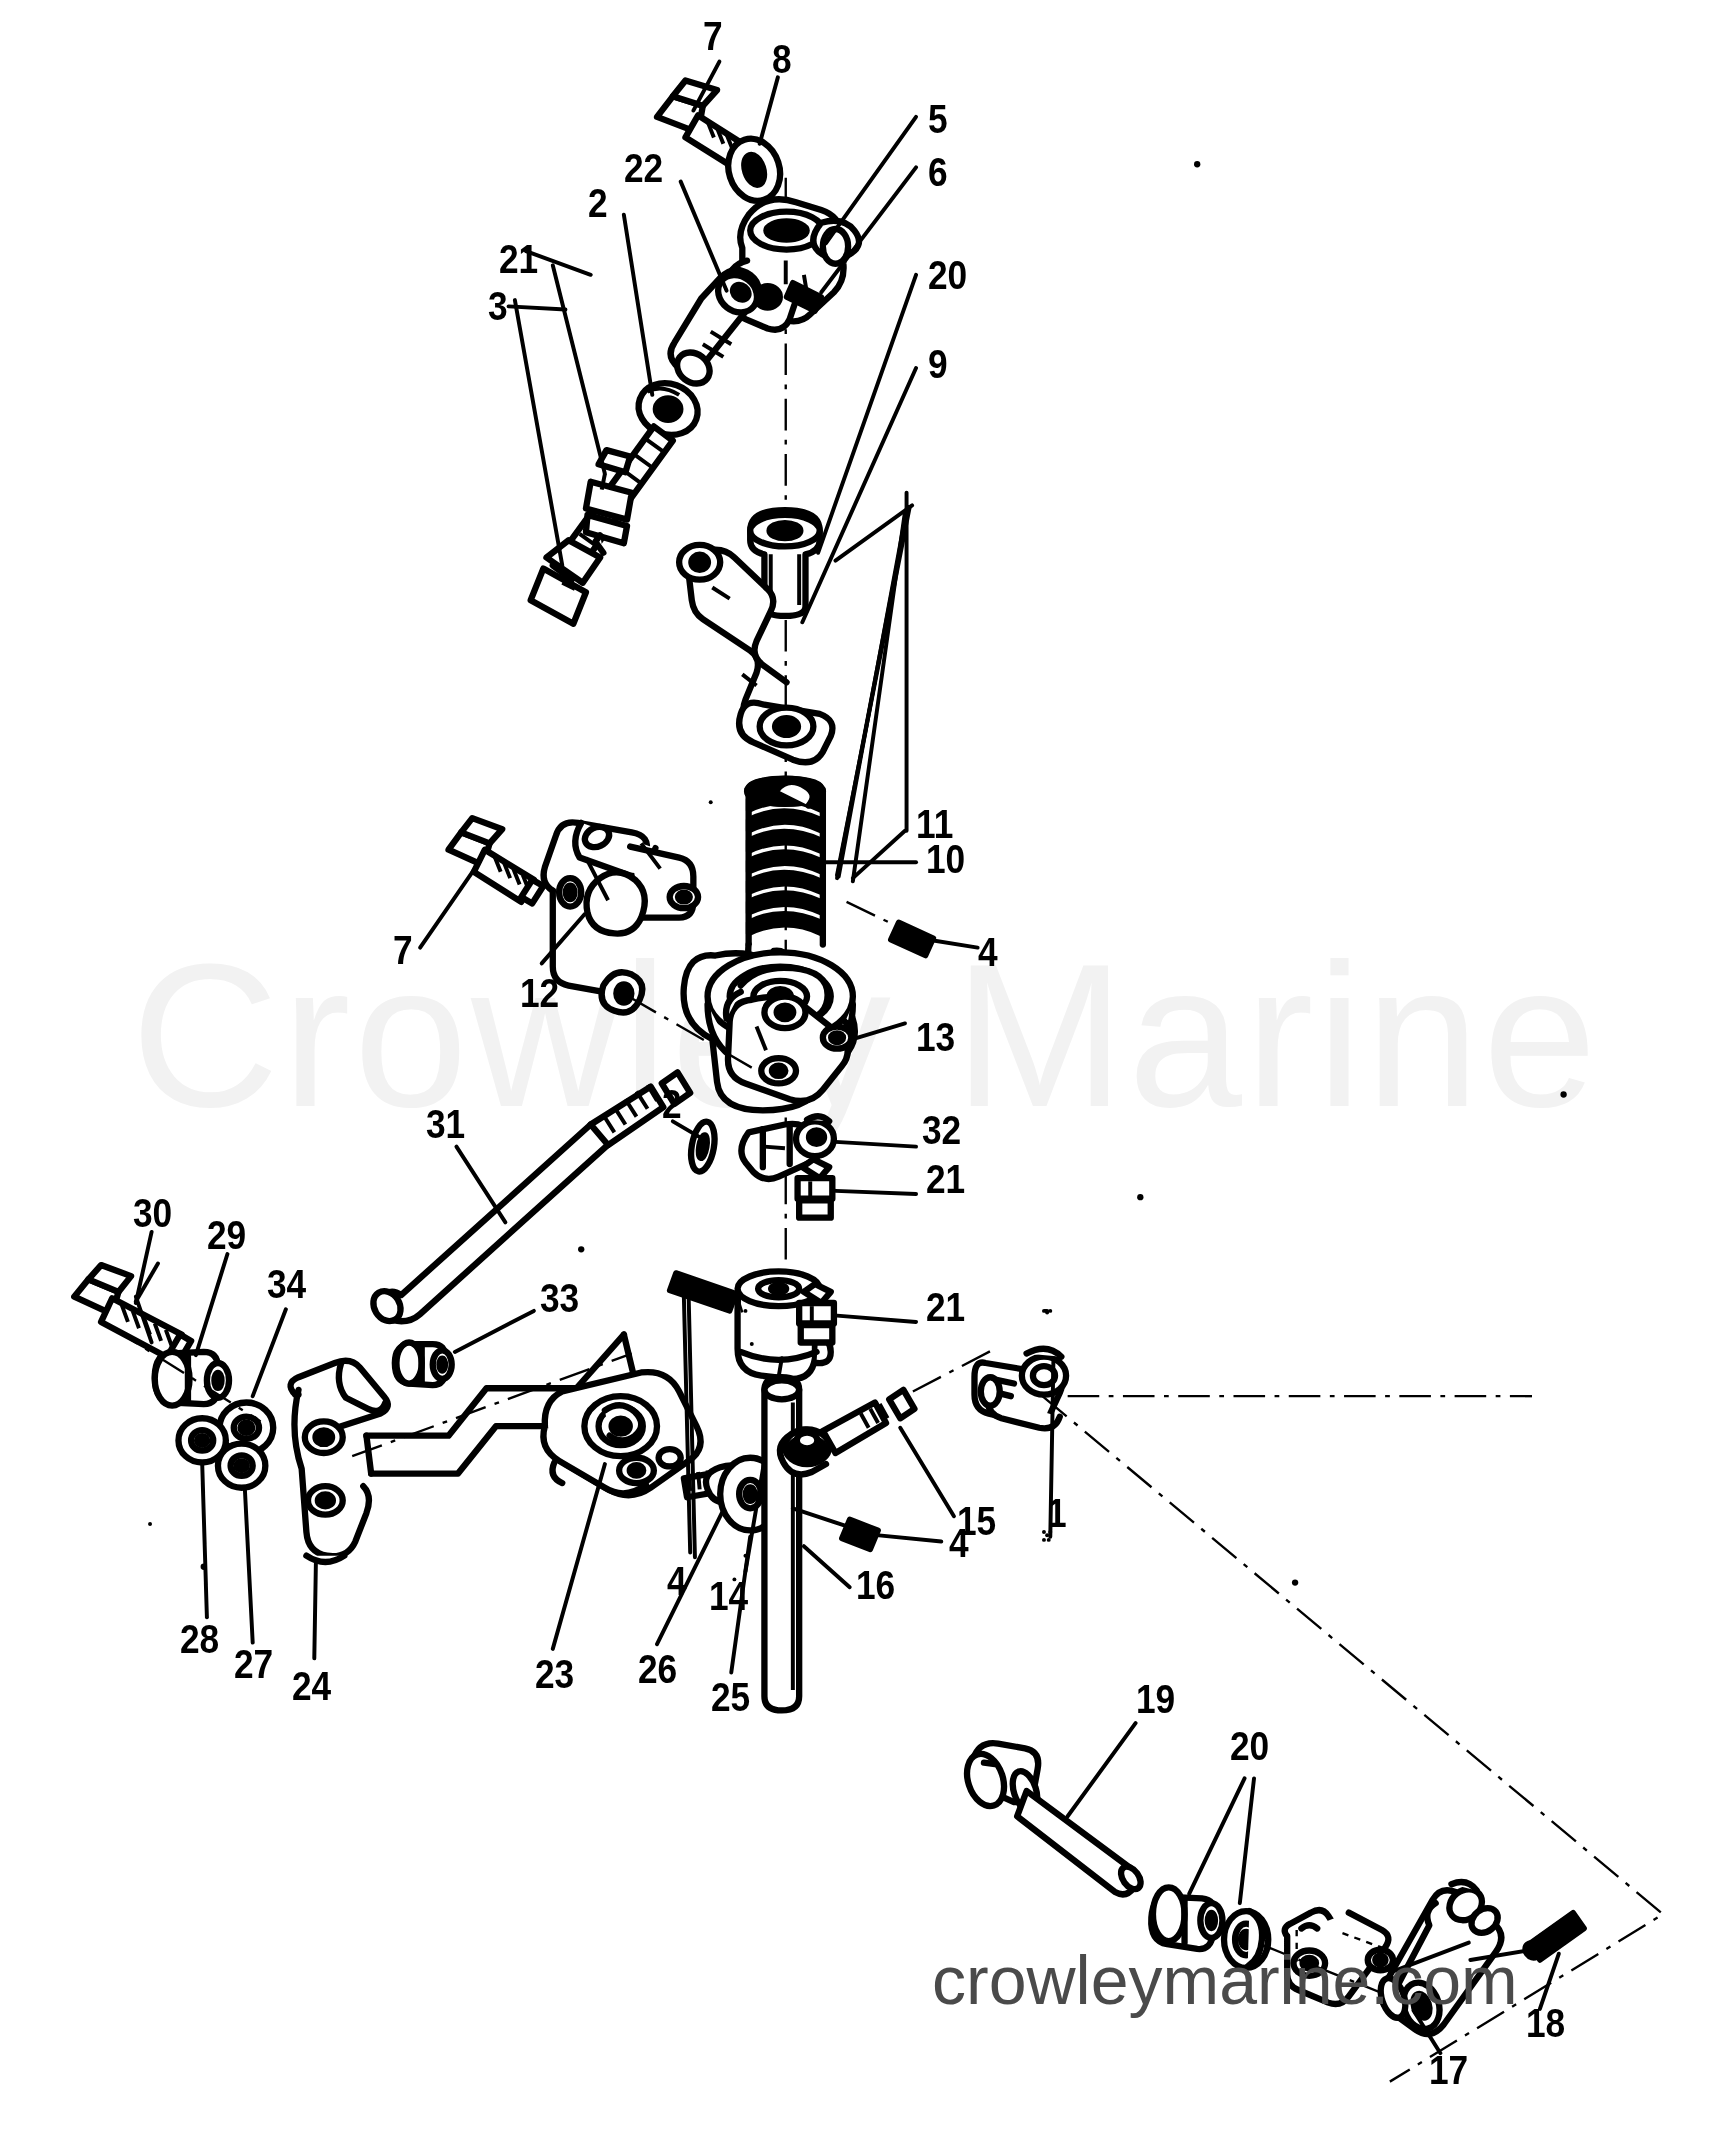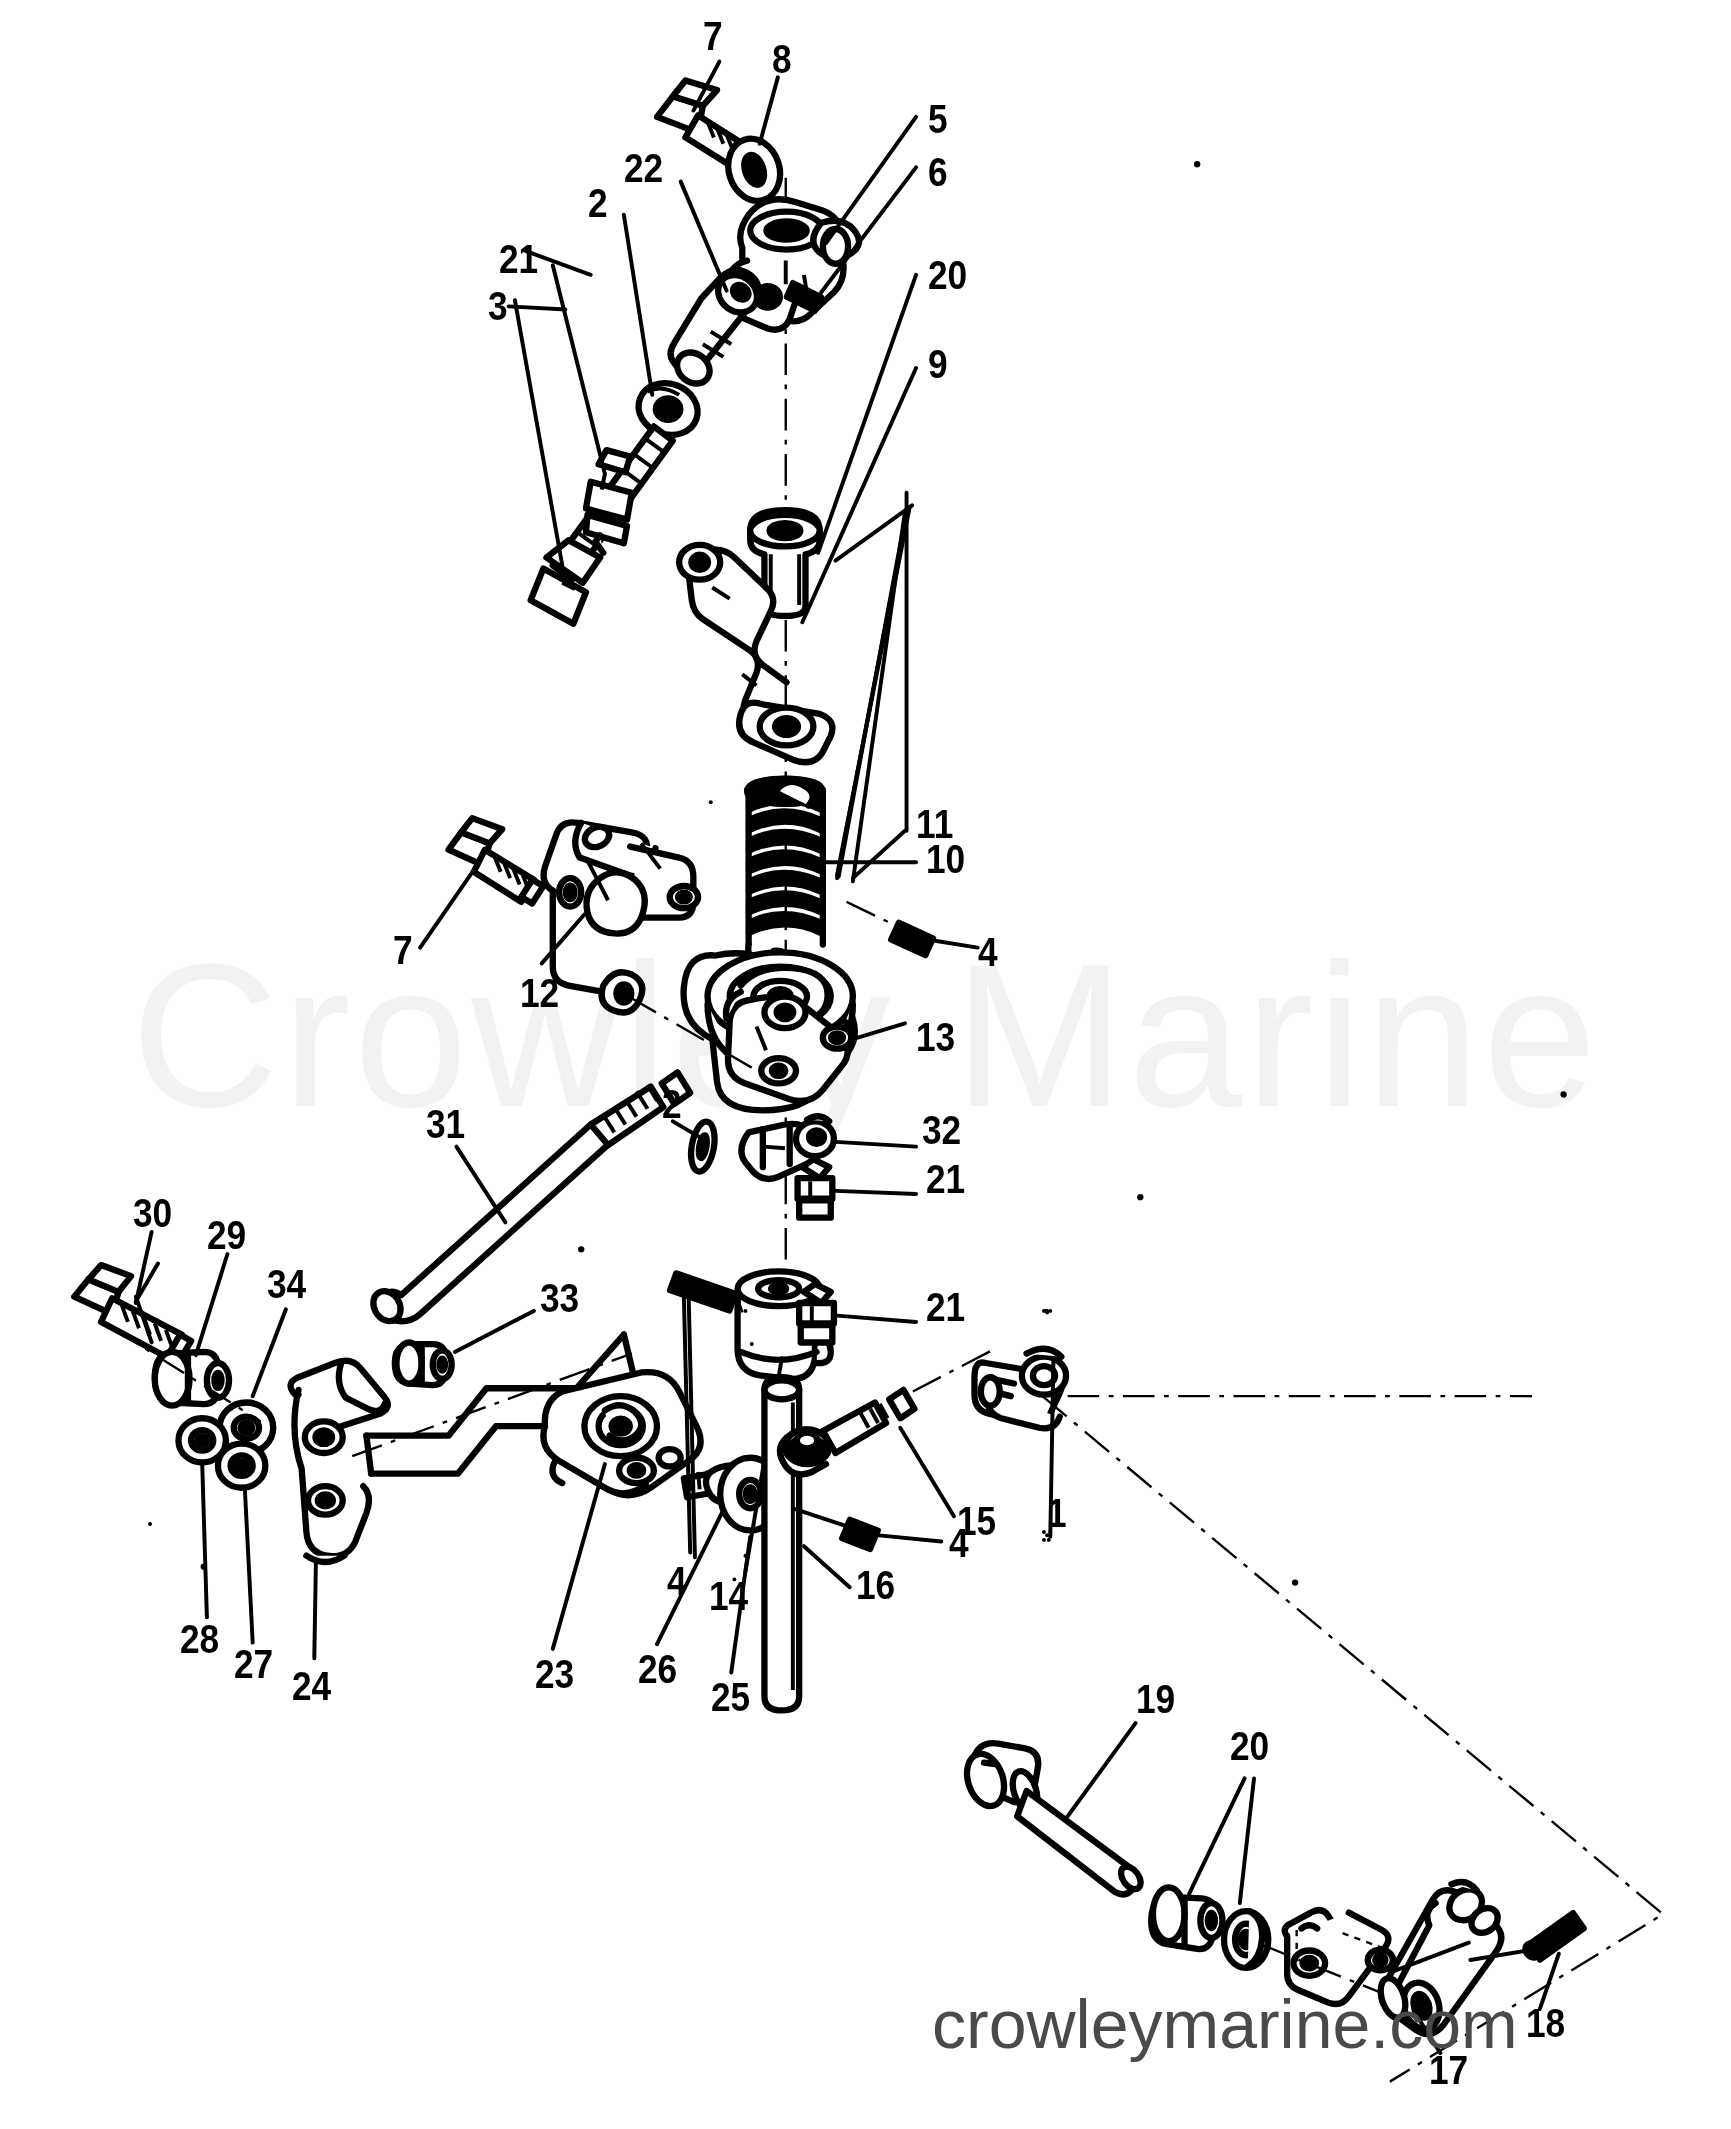--- a/index.html
+++ b/index.html
@@ -27,21 +27,21 @@
     font-weight:400;
     letter-spacing:3.2px;
     color:#f2f2f2;
     white-space:nowrap;
     user-select:none;
     pointer-events:none;
     line-height:1;
   }
   .wm-bottom{
     position:absolute;
-    left:932px; top:1990px;
+    left:932px; top:1946px;
     font-family:"Liberation Sans", sans-serif;
     font-size:68px;
     font-weight:400;
     color:#4a4a4a;
     white-space:nowrap;
     user-select:none;
     pointer-events:none;
     line-height:1;
   }
   .callout{

